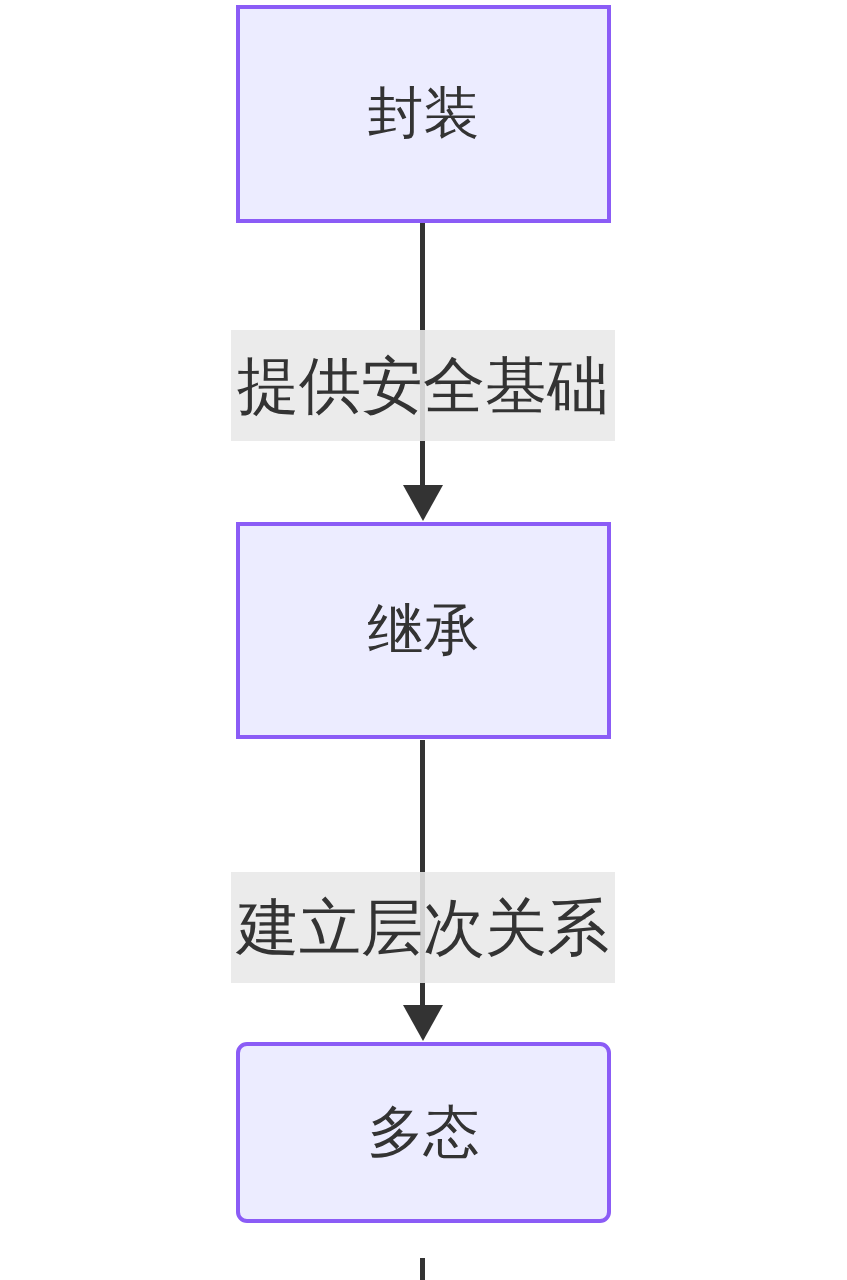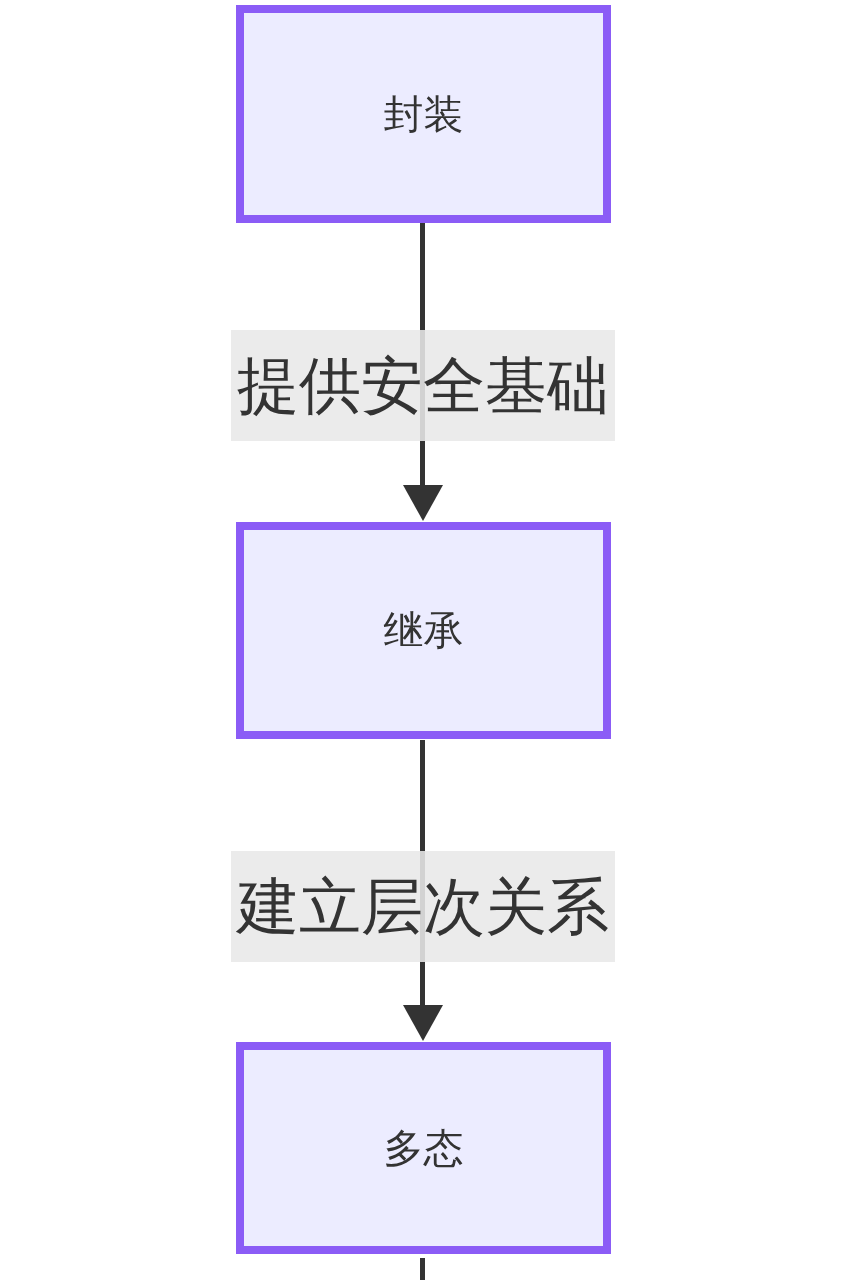--- a/index.html
+++ b/index.html
@@ -15,31 +15,31 @@
     background: #ffffff;
     overflow: hidden;
   }
   .node {
     position: absolute;
     left: 236px;
     width: 375px;
     height: 218px;
     box-sizing: border-box;
     background: #ECECFF;
-    border: 8px solid #8b5cf6;
+    border: 4px solid #8b5cf6;
     display: flex;
     align-items: center;
     justify-content: center;
-    font-size: 40px;
+    font-size: 56px;
     color: #333333;
     z-index: 2;
   }
   .node-1 { top: 5px; }
   .node-2 { top: 522px; height: 217px; }
-  .node-3 { top: 1042px; height: 212px; }
+  .node-3 { top: 1042px; height: 181px; border-radius: 11px; }
   .vline {
     position: absolute;
     left: 420px;
     width: 5px;
     background: #333333;
     z-index: 0;
   }
   .vline-1 { top: 222px; height: 266px; }
   .vline-2 { top: 740px; height: 268px; }
   .vline-3 { top: 1258px; height: 22px; }
@@ -64,21 +64,21 @@
     align-items: center;
     justify-content: center;
     padding: 17px 6px;
     background: rgba(232, 232, 232, 0.88);
     font-size: 62px;
     color: #333333;
     white-space: nowrap;
     z-index: 1;
   }
   .edge-label-1 { top: 330px; }
-  .edge-label-2 { top: 851px; text-align: right; }
+  .edge-label-2 { top: 872px; text-align: right; }
 </style>
 </head>
 <body>
 
 <div class="canvas">
 
   <div class="vline vline-1"></div>
 
   <div class="vline vline-2"></div>
 

